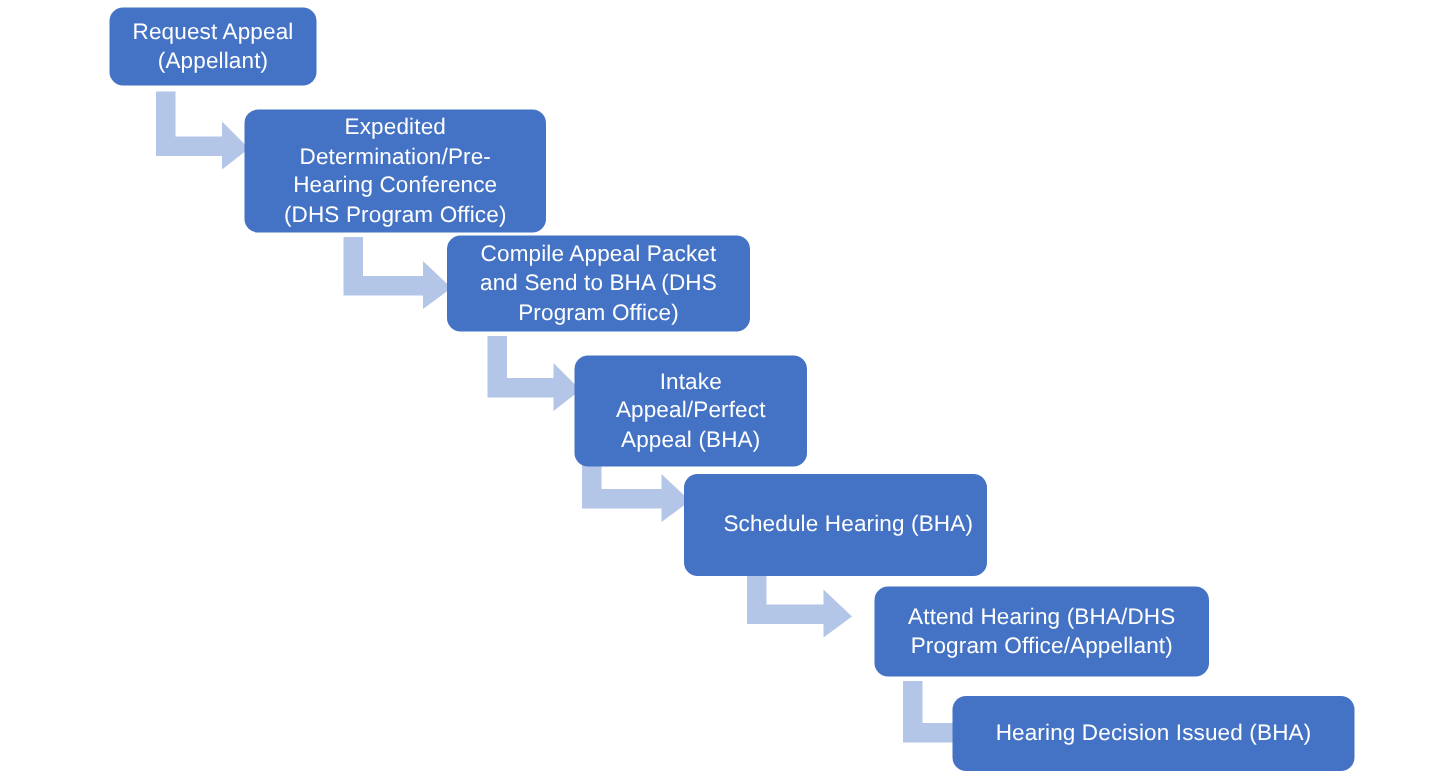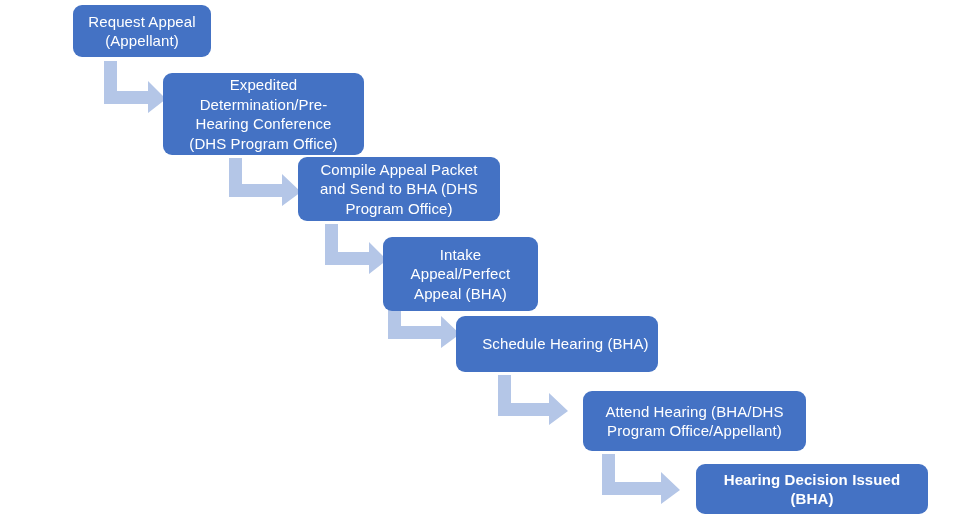--- a/index.html
+++ b/index.html
@@ -105,26 +105,26 @@
 Hearing Conference
 (DHS Program Office)</span>
   </div>
 
   <div class="node" style="left:383px; top:237px; width:155px; height:74px;">
     <span class="node-label">Intake
 Appeal/Perfect
 Appeal (BHA)</span>
   </div>
 
-  <div class="node" style="left:456px; top:316px; width:202px; height:56px;padding-left:24px;">
+  <div class="node" style="left:456px; top:316px; width:202px; height:68px;padding-left:24px;">
     <span class="node-label">Schedule Hearing (BHA)</span>
   </div>
 
   <div class="node" style="left:583px; top:391px; width:223px; height:60px;">
     <span class="node-label">Attend Hearing (BHA/DHS
 Program Office/Appellant)</span>
   </div>
 
-  <div class="node" style="left:696px; top:464px; width:232px; height:50px;font-weight:bold;">
+  <div class="node" style="left:635px; top:464px; width:268px; height:50px;">
     <span class="node-label">Hearing Decision Issued (BHA)</span>
   </div>
 
 </div>
 
 </body></html>

